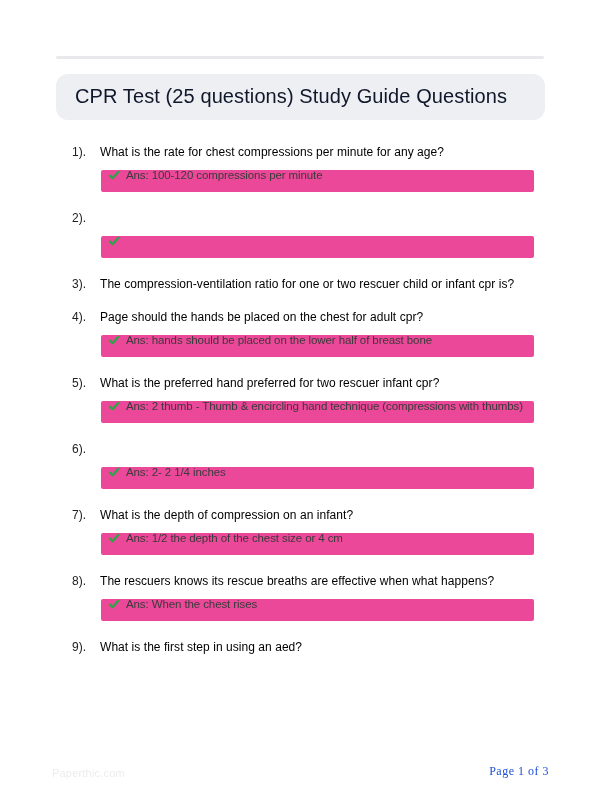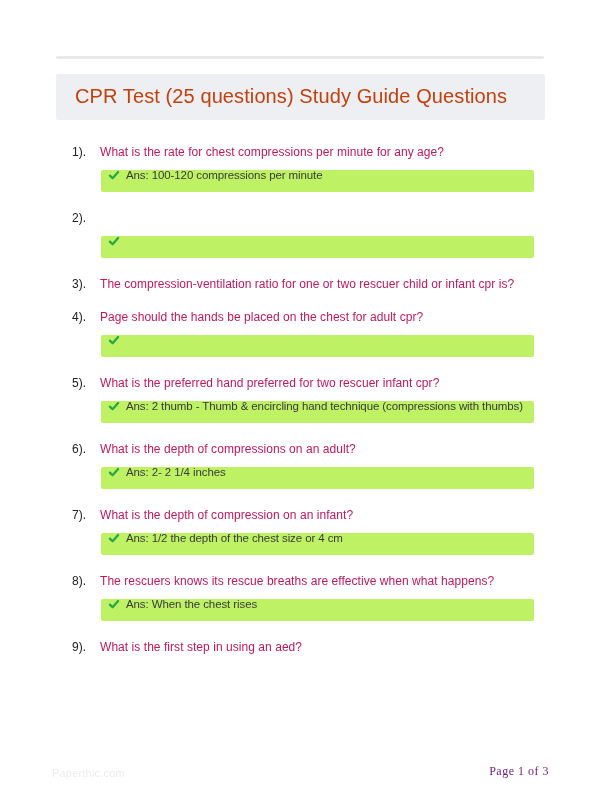--- a/index.html
+++ b/index.html
@@ -11,54 +11,54 @@
     -webkit-font-smoothing:antialiased;
   }
   .top-rule {
     position:absolute; left:56px; top:56px; width:488px; height:3px;
     background:#e9e9eb; border-radius:2px;
   }
   .content { padding:74px 56px 0 56px; }
   .title-box {
     width:489px;
     background:#edeff3;
-    border-radius:2px;
+    border-radius:12px;
     padding:10px 20px 11px 19px;
     font-size:20px; line-height:25px; font-weight:500;
-    color:#c2410c; letter-spacing:0.1px;
+    color:#0f172a; letter-spacing:0.1px;
   }
   .questions { margin-top:25px; }
   .qa { padding-left:16px; margin-bottom:19px; }
   .q-row { display:flex; align-items:baseline; }
   .q-num {
     width:24px; margin-right:4px; flex:0 0 auto;
     font-size:12px; color:#212121;
   }
-  .q-text { font-size:12px; color:#be185d; letter-spacing:0.05px; white-space:nowrap; }
+  .q-text { font-size:12px; color:#000000; letter-spacing:0.05px; white-space:nowrap; }
   .a-box {
     margin-left:29px; margin-top:11px;
     width:433px; height:22px;
-    background:#bef264; border-radius:2px;
+    background:#ec4899; border-radius:2px;
     display:flex; align-items:center;
     padding:0 8px 12px 7px; overflow:hidden;
   }
   .check { width:12px; height:12px; flex:0 0 auto; display:inline-block; }
   .check svg { display:block; width:12px; height:12px; }
   .a-text {
     margin-left:6px; font-size:11.5px; color:#3a3a3a;
     letter-spacing:-0.1px; white-space:nowrap;
   }
   .footer-watermark {
     position:absolute; left:52px; bottom:21px;
     font-size:11px; color:#ececec; letter-spacing:0.2px;
   }
   .footer-page {
     position:absolute; right:57px; bottom:21px;
     font-family:"Liberation Serif", serif;
-    font-size:12px; color:#701a75; letter-spacing:0.5px;margin-top:28px;
+    font-size:12px; color:#1d4ed8; letter-spacing:0.5px;margin-top:28px;
   }
 </style>
 </head>
 <body>
 
 <div class="top-rule"></div>
 
 <div class="content">
 
   <div class="title-box">
@@ -106,20 +106,21 @@
       <div class="q-row">
         <span class="q-num">4).</span>
         <span class="q-text">Page should the hands be placed on the chest for adult cpr?</span>
       </div>
       <div class="a-box">
         <span class="check">
             <svg viewBox="0 0 16 16">
               <path d="M2.5 8.8l3.6 3.6L13.5 4" stroke="#28a745" stroke-width="3" fill="none" stroke-linecap="round" stroke-linejoin="round"></path>
             </svg>
           </span>
+        <span class="a-text">Ans: hands should be placed on the lower half of breast bone</span>
       </div>
     </div>
 
     <div class="qa">
       <div class="q-row">
         <span class="q-num">5).</span>
         <span class="q-text">What is the preferred hand preferred for two rescuer infant cpr?</span>
       </div>
       <div class="a-box">
         <span class="check">
@@ -127,21 +128,20 @@
               <path d="M2.5 8.8l3.6 3.6L13.5 4" stroke="#28a745" stroke-width="3" fill="none" stroke-linecap="round" stroke-linejoin="round"></path>
             </svg>
           </span>
         <span class="a-text">Ans: 2 thumb - Thumb &amp; encircling hand technique (compressions with thumbs)</span>
       </div>
     </div>
 
     <div class="qa">
       <div class="q-row">
         <span class="q-num">6).</span>
-        <span class="q-text">What is the depth of compressions on an adult?</span>
       </div>
       <div class="a-box">
         <span class="check">
             <svg viewBox="0 0 16 16">
               <path d="M2.5 8.8l3.6 3.6L13.5 4" stroke="#28a745" stroke-width="3" fill="none" stroke-linecap="round" stroke-linejoin="round"></path>
             </svg>
           </span>
         <span class="a-text">Ans: 2- 2 1/4 inches</span>
       </div>
     </div>

